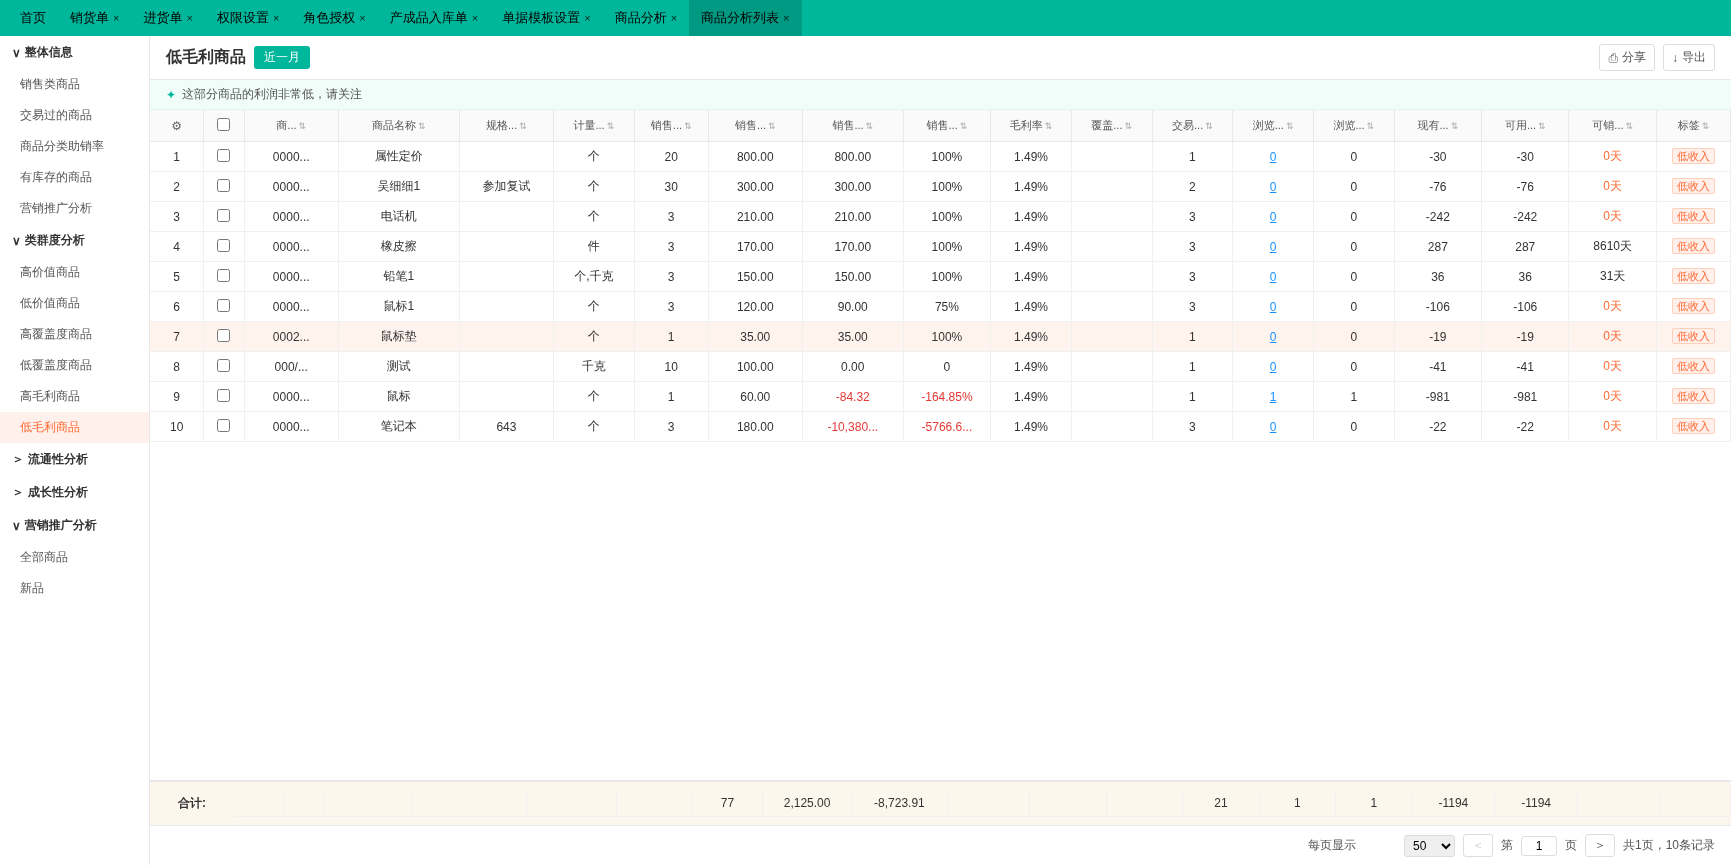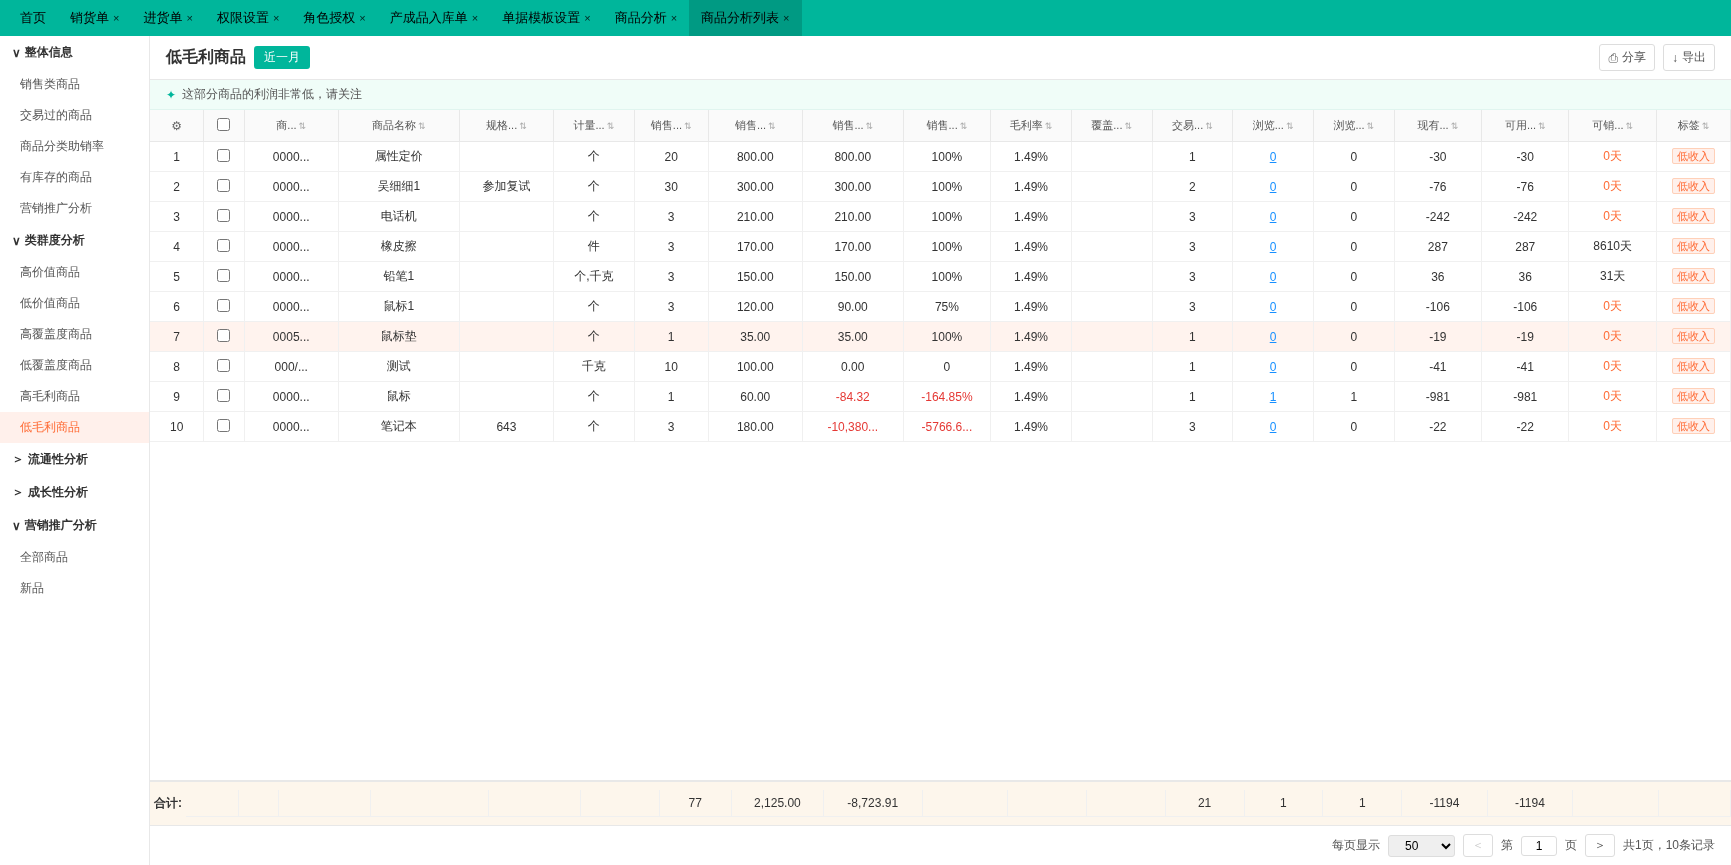--- a/index.html
+++ b/index.html
@@ -196,42 +196,43 @@
 
     
     .footer-total {
       background: #fdf6ec;
       border-top: 2px solid #e8e8e8;
       display: flex;
       align-items: center;
       padding: 8px 0;
     }
     .footer-total .total-label {
-      padding: 0 4px;
+      padding: 0 28px;
       font-weight: bold;
       color: #333;
       white-space: nowrap;
     }
 
     
     .pagination-bar {
       background: #fff;
       border-top: 1px solid #e8e8e8;
       padding: 8px 16px;
       display: flex;
       align-items: center;
       justify-content: flex-end;
       gap: 8px;
       color: #555;
     }
     .pagination-bar select {
       border: 1px solid #ddd;
       border-radius: 3px;
-      padding: 2px 12px;
-      font-size: 12px;
+      padding: 2px 4px;
+      font-size: 12px;
+      margin-left: 40px;
     }
     .page-btn {
       border: 1px solid #ddd;
       border-radius: 3px;
       padding: 2px 8px;
       cursor: pointer;
       background: #fff;
       color: #555;
       font-size: 12px;
     }
@@ -498,21 +499,21 @@
       <td class="td-link">0</td>
       <td>0</td>
       <td>-106</td>
       <td>-106</td>
       <td class="td-orange">0天</td>
       <td><span class="tag-low-income">低收入</span></td>
     </tr>
             <tr class="highlighted">
       <td style="text-align:center;">7</td>
       <td style="text-align:center;"><input type="checkbox" style=""></td>
-      <td>0005...</td>
+      <td>0002...</td>
       <td>鼠标垫</td>
       <td></td>
       <td>个</td>
       <td>1</td>
       <td>35.00</td>
       <td class="">35.00</td>
       <td class="">100%</td>
       <td>1.49%</td>
       <td></td>
       <td>1</td>

